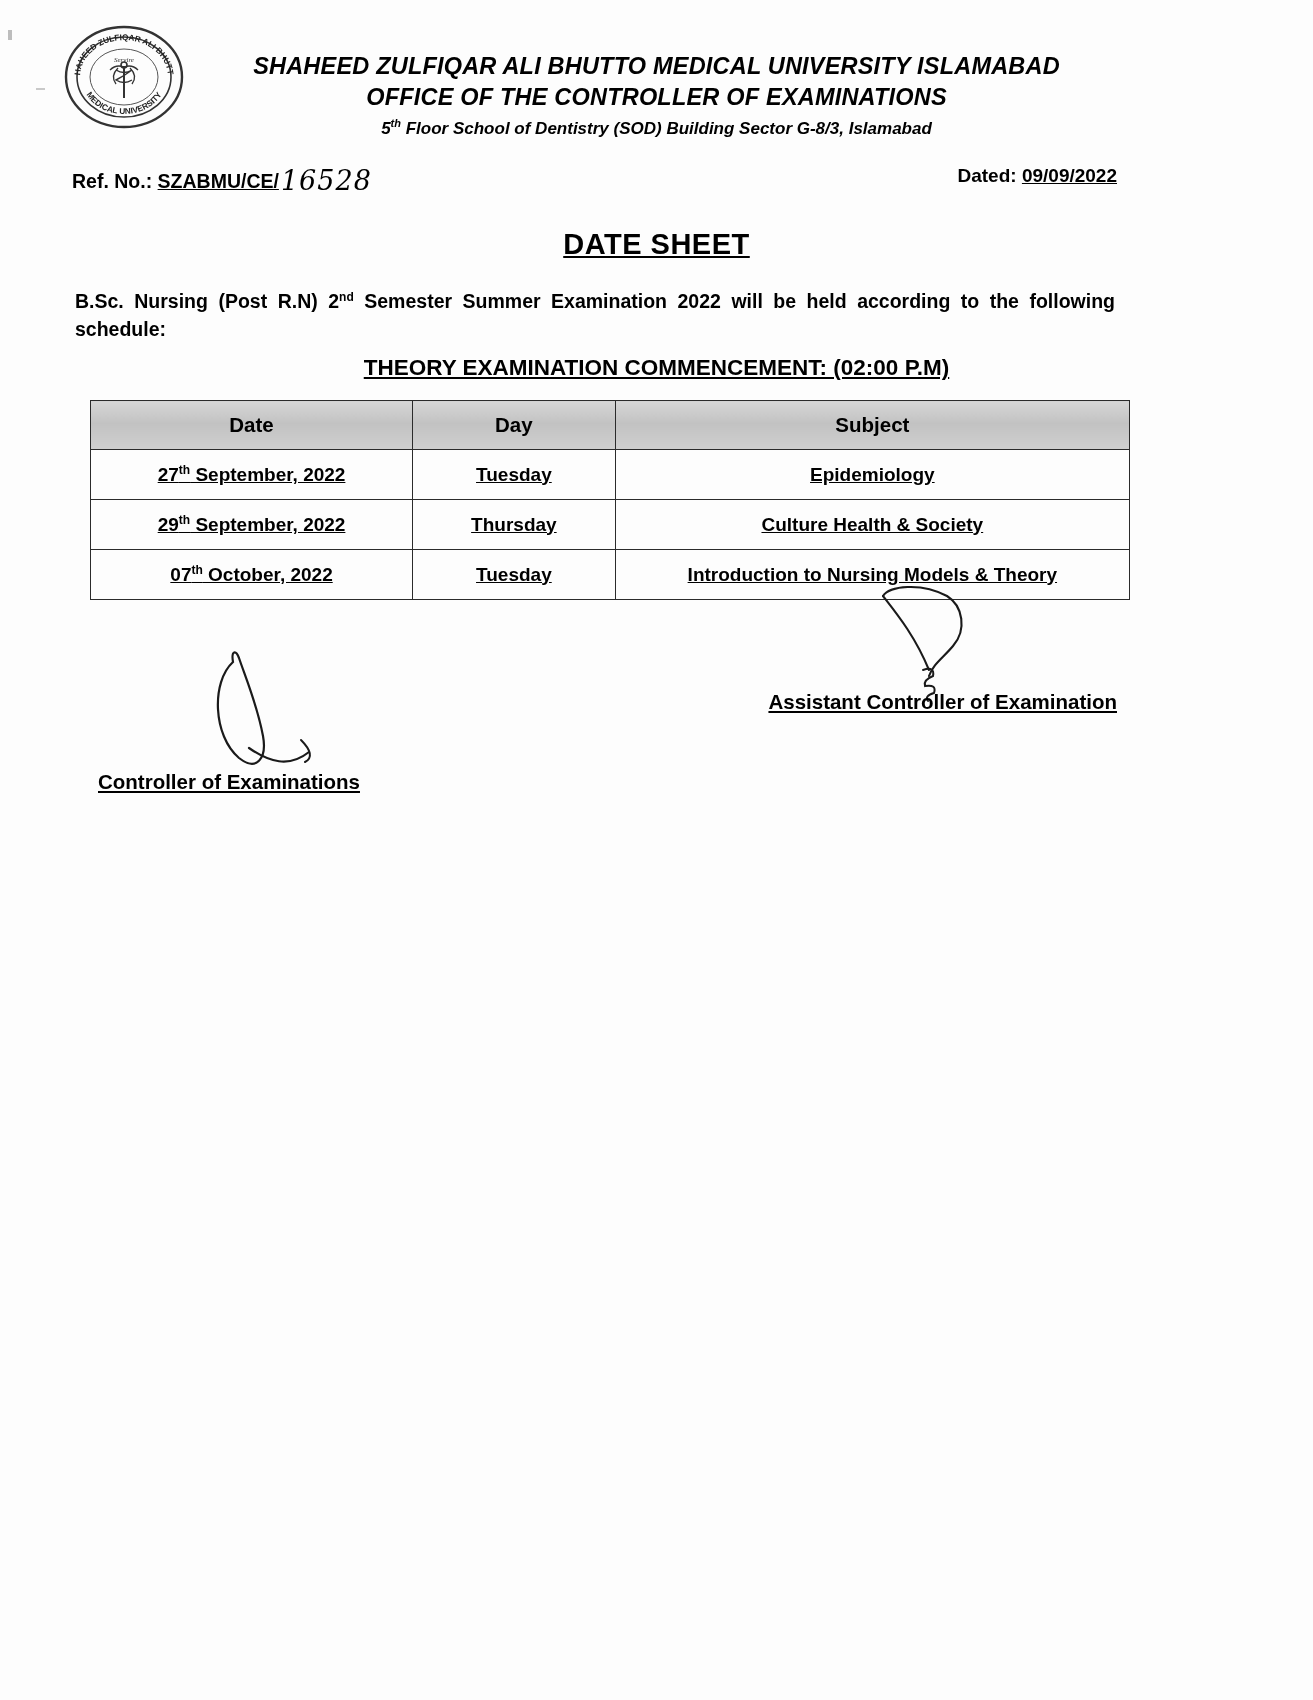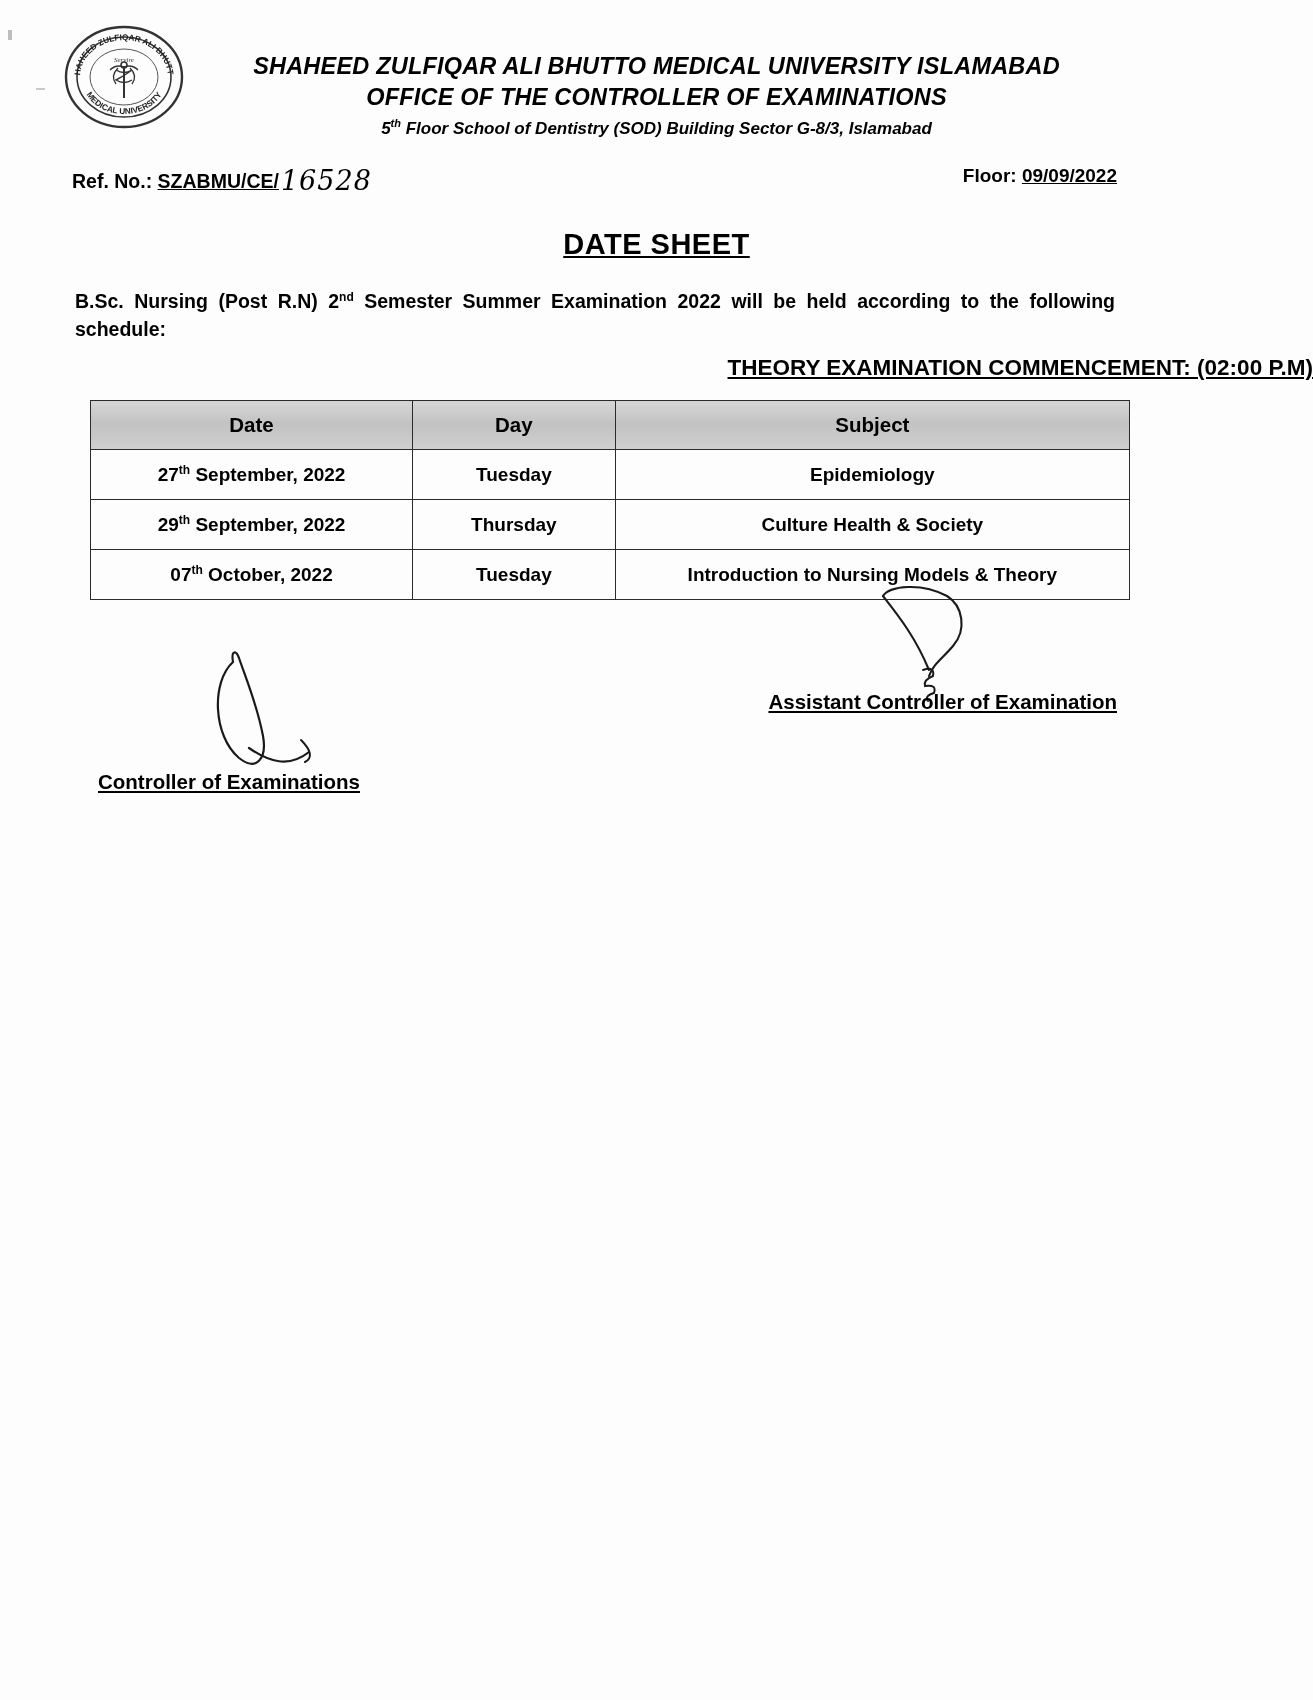--- a/index.html
+++ b/index.html
@@ -118,21 +118,21 @@
     text-align: justify;
   }
   .intro sup { font-size: 12px; }
 
   
   .subheading {
     position: absolute;
     top: 355px;
     left: 0;
     width: 1313px;
-    text-align: right;
+    text-align: center;
     font-size: 22.5px;
     font-weight: bold;
   }
   .subheading span { text-decoration: underline; }
 
   
   .table-wrap {
     position: absolute;
     top: 400px;
     left: 90px;
@@ -154,20 +154,21 @@
     font-weight: bold;
     height: 44px;
     padding: 2px 0;
     margin-left: 32px;
   }
   table.sched td {
     font-size: 19px;
     font-weight: bold;
     height: 45px;
     padding: 2px 8px;
+    text-decoration: underline;
   }
   table.sched td sup { font-size: 12px; }
   col.c-date { width: 31%; }
   col.c-day  { width: 19.5%; }
   col.c-sub  { width: 49.5%; }
 
   
   .note {
     position: absolute;
     top: 581px;
@@ -257,21 +258,21 @@
     <div class="header-line2">OFFICE OF THE CONTROLLER OF EXAMINATIONS</div>
     <div class="header-line3"><span>5</span><sup>th</sup><span> Floor School of Dentistry (SOD) Building Sector G-8/3, Islamabad</span></div>
   </div>
 
   <div class="refline">
     <span class="reflabel">Ref. No.:</span>
     <span class="refvalue">SZABMU/CE/</span><span class="refnum-hand">16528</span>
   </div>
 
   <div class="dateline">
-    <span>Floor:</span>
+    <span>Dated:</span>
     <span class="dv">09/09/2022</span>
   </div>
 
   <div class="doc-title"><span>DATE SHEET</span></div>
 
   <div class="intro"><span>B.Sc. Nursing (Post R.N) 2</span><sup>nd</sup><span> Semester Summer Examination 2022 will be held according to the following schedule:</span></div>
 
   <div class="subheading"><span>THEORY EXAMINATION COMMENCEMENT: (02:00 P.M)</span></div>
 
   <div class="table-wrap">

